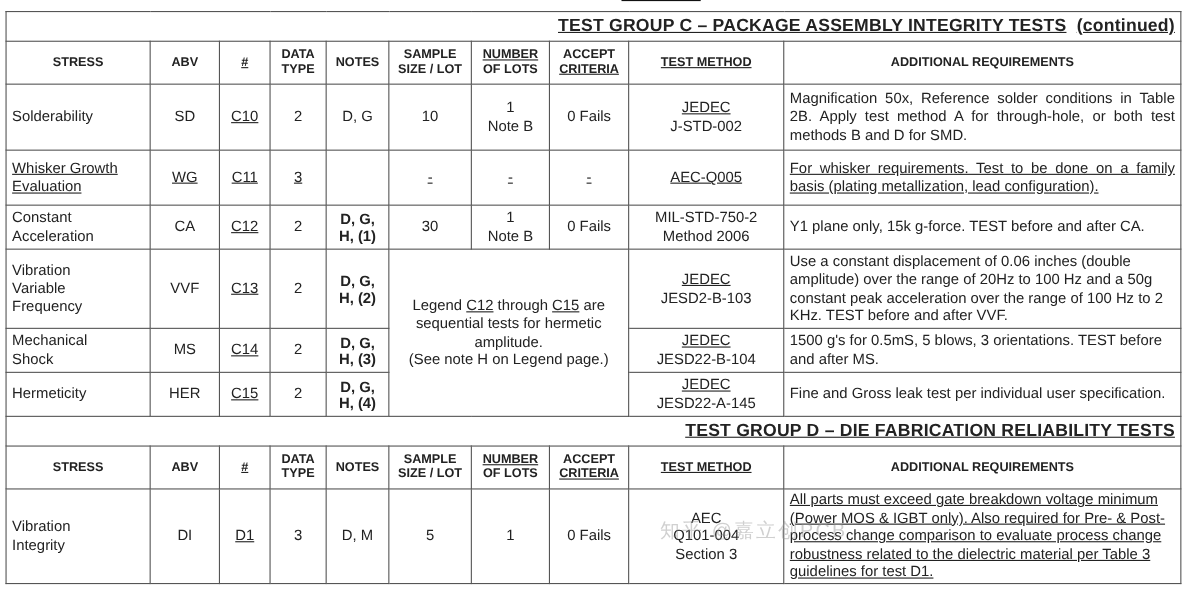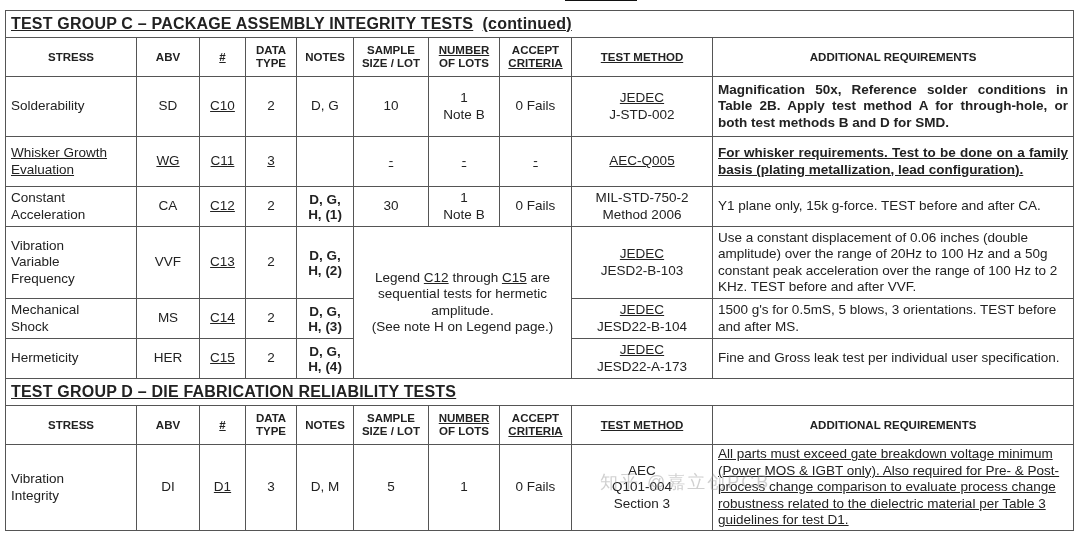--- a/index.html
+++ b/index.html
@@ -1,27 +1,27 @@
 <!DOCTYPE html>
 <html><head>
 <meta charset="utf-8">
 <style>
   html, body { margin:0; padding:0; background:#fff; }
   body { width:1080px; height:535px; position:relative; overflow:hidden; font-family:"Liberation Sans", sans-serif; color:#222; }
   .topline { position:absolute; left:0; top:0; width:1080px; height:10px; }
   .topline .cut { position:absolute; left:565px; top:0; width:72px; height:1px; background:#111; }
   table.spec { position:absolute; left:5px; top:10px; width:1068px; border-collapse:collapse; table-layout:fixed; }
   table.spec td { border:1px solid #555; padding:0 5px; vertical-align:middle; font-size:13.5px; line-height:16.5px; }
-  .grouptitle { text-align:left; font-weight:bold; font-size:16px !important; height:26px; letter-spacing:0.2px; }
+  .grouptitle { text-align:right; font-weight:bold; font-size:16px !important; height:26px; letter-spacing:0.2px; }
   .grouptitle span { text-decoration:underline; }
   .hdr td { text-align:center; font-weight:bold; font-size:11.5px !important; line-height:13px !important; height:38px; }
   .c { text-align:center; }
   .b { font-weight:normal; }
   .u { text-decoration:underline; }
-  .j { text-align:justify;font-weight:bold; }
+  .j { text-align:justify; }
   .notes { font-size:13px; line-height:15px !important;font-weight:bold; }
   .wm { position:absolute; left:600px; top:470px; font-size:18px; color:rgba(150,150,150,0.45); white-space:nowrap; letter-spacing:2px; pointer-events:none; }
 </style>
 </head>
 <body>
 
 <div class="topline">
     <div class="cut"></div>
   </div>
 
@@ -119,21 +119,21 @@
     <td class="c"><span class="u">JEDEC</span><br><span>JESD22-B-104</span></td>
     <td>1500 g's for 0.5mS, 5 blows, 3 orientations.  TEST before and after MS.</td>
   </tr>
 
   <tr style="height:40px">
     <td class="b">Hermeticity</td>
     <td class="c b">HER</td>
     <td class="c"><span class="u">C15</span></td>
     <td class="c">2</td>
     <td class="c notes"><span>D, G,</span><br><span>H, (4)</span></td>
-    <td class="c"><span class="u">JEDEC</span><br><span>JESD22-A-173</span></td>
+    <td class="c"><span class="u">JEDEC</span><br><span>JESD22-A-145</span></td>
     <td>Fine and Gross leak test per individual user specification.</td>
   </tr>
 
   <tr>
     <td colspan="10" class="grouptitle"><span>TEST GROUP D – DIE FABRICATION RELIABILITY TESTS</span></td>
   </tr>
   <tr class="hdr">
     <td>STRESS</td>
     <td>ABV</td>
     <td><span class="u">#</span></td>

